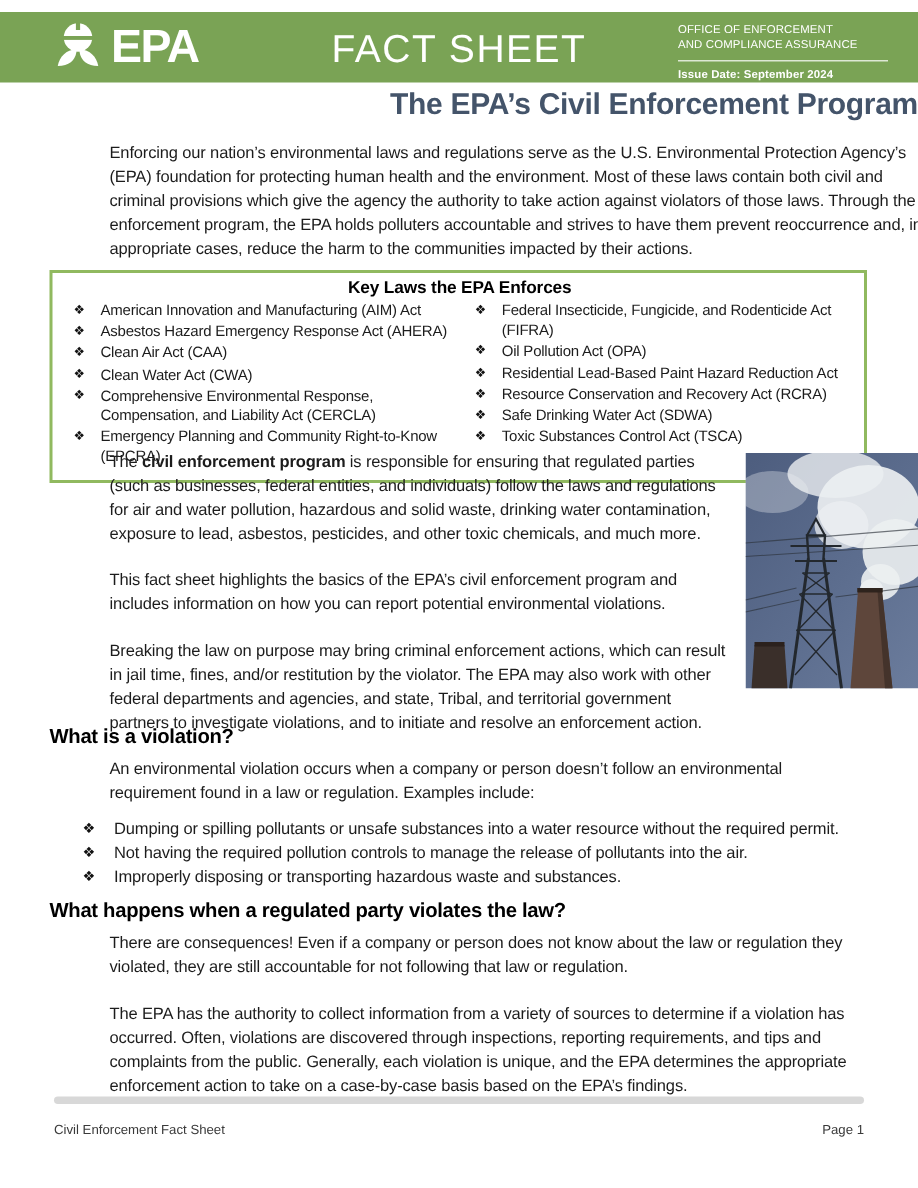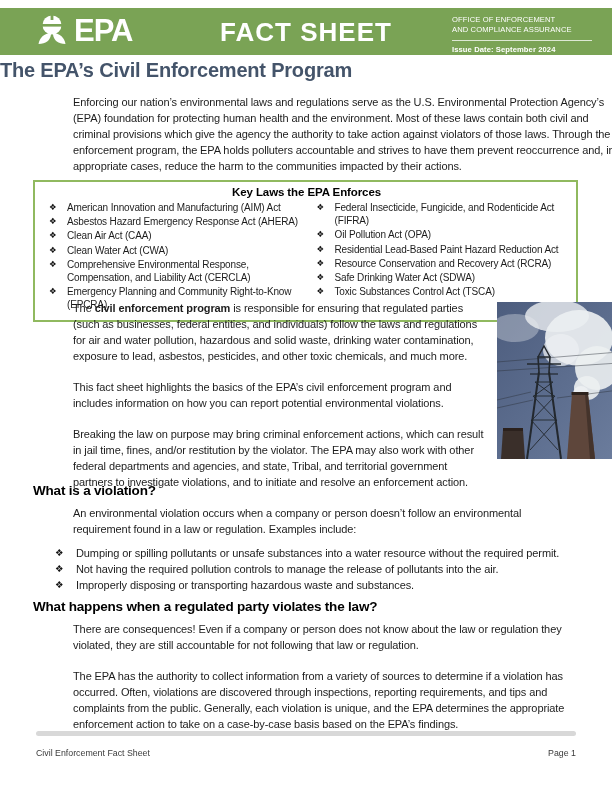--- a/index.html
+++ b/index.html
@@ -12,31 +12,31 @@
   }
   
   .band {
     position:absolute; top:8px; left:0; width:612px; height:47px;
     background:#7AA355;
   }
   .logo-wrap { position:absolute; left:34px; top:5px; display:flex; align-items:flex-start; gap:4px; }
   .logo-text { color:#fff; font-size:31px; font-weight:800; letter-spacing:-1px; line-height:36px; }
   .fact-sheet {
     position:absolute; left:0; right:0; top:9px; text-align:center;
-    color:#fff; font-size:26px; font-weight:700; letter-spacing:1px;
+    color:#fff; font-size:26px; font-weight:400; letter-spacing:1px;
   }
   .hdr-right { position:absolute; right:20px; top:7px; width:140px; color:#fff; }
   .hdr-office { font-size:7.6px; font-weight:400; line-height:9.5px; letter-spacing:.1px; }
   .hdr-date {
     margin-top:6px; padding-top:4px; border-top:1px solid rgba(255,255,255,.75);
     font-size:7.6px; font-weight:700; letter-spacing:.1px;
   }
   
   .doc-title {
-    position:absolute; top:59px; left:0; right:0; text-align:left;
+    position:absolute; top:59px; left:0; right:0; text-align:right;
     color:#44546A; font-size:20px; font-weight:800; letter-spacing:-.2px;
   }
   
   .bodytext { font-size:11px; line-height:16px; letter-spacing:-.1px; color:#1c1c1c;margin-left:40px; }
   .intro { position:absolute; top:94px; left:33px; width:546px; }
   
   .key-box {
     position:absolute; top:180px; left:33px; width:545px;
     border:2px solid #90B95F; background:#fff; padding:4px 8px 7px 10px;
   }

